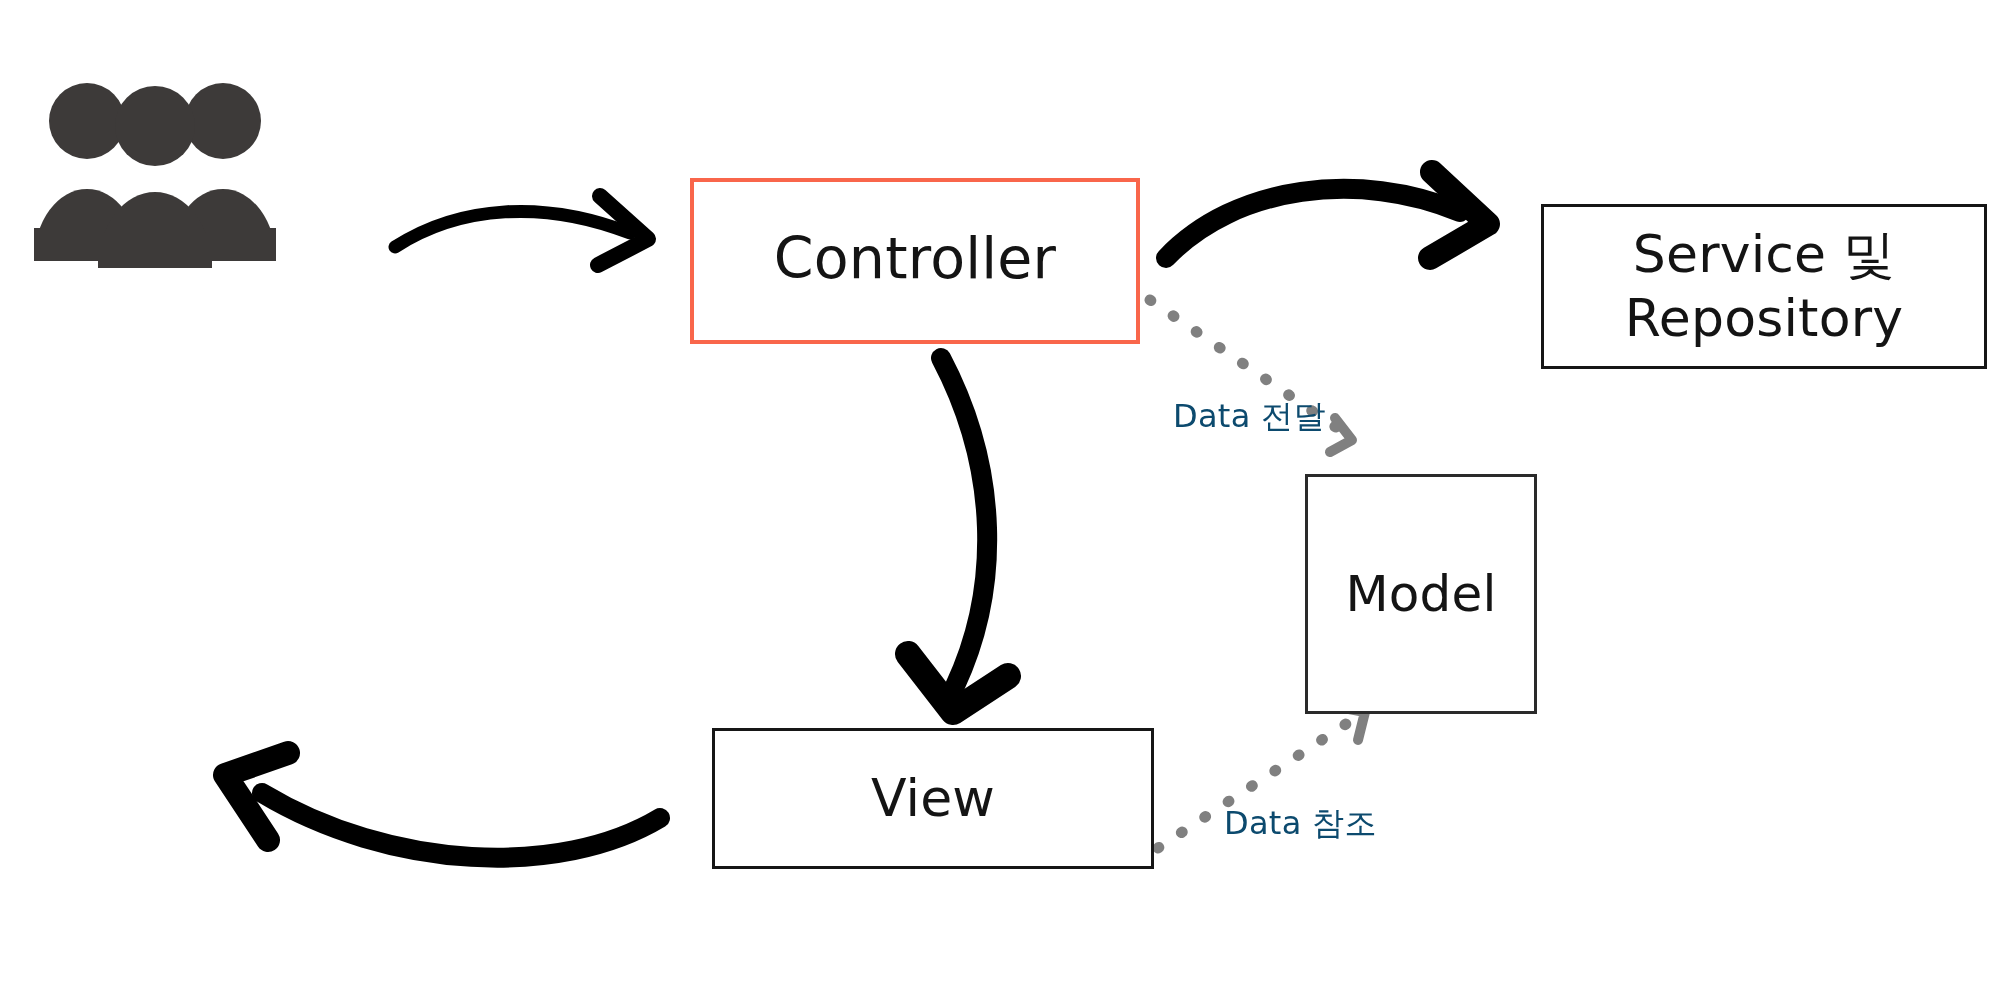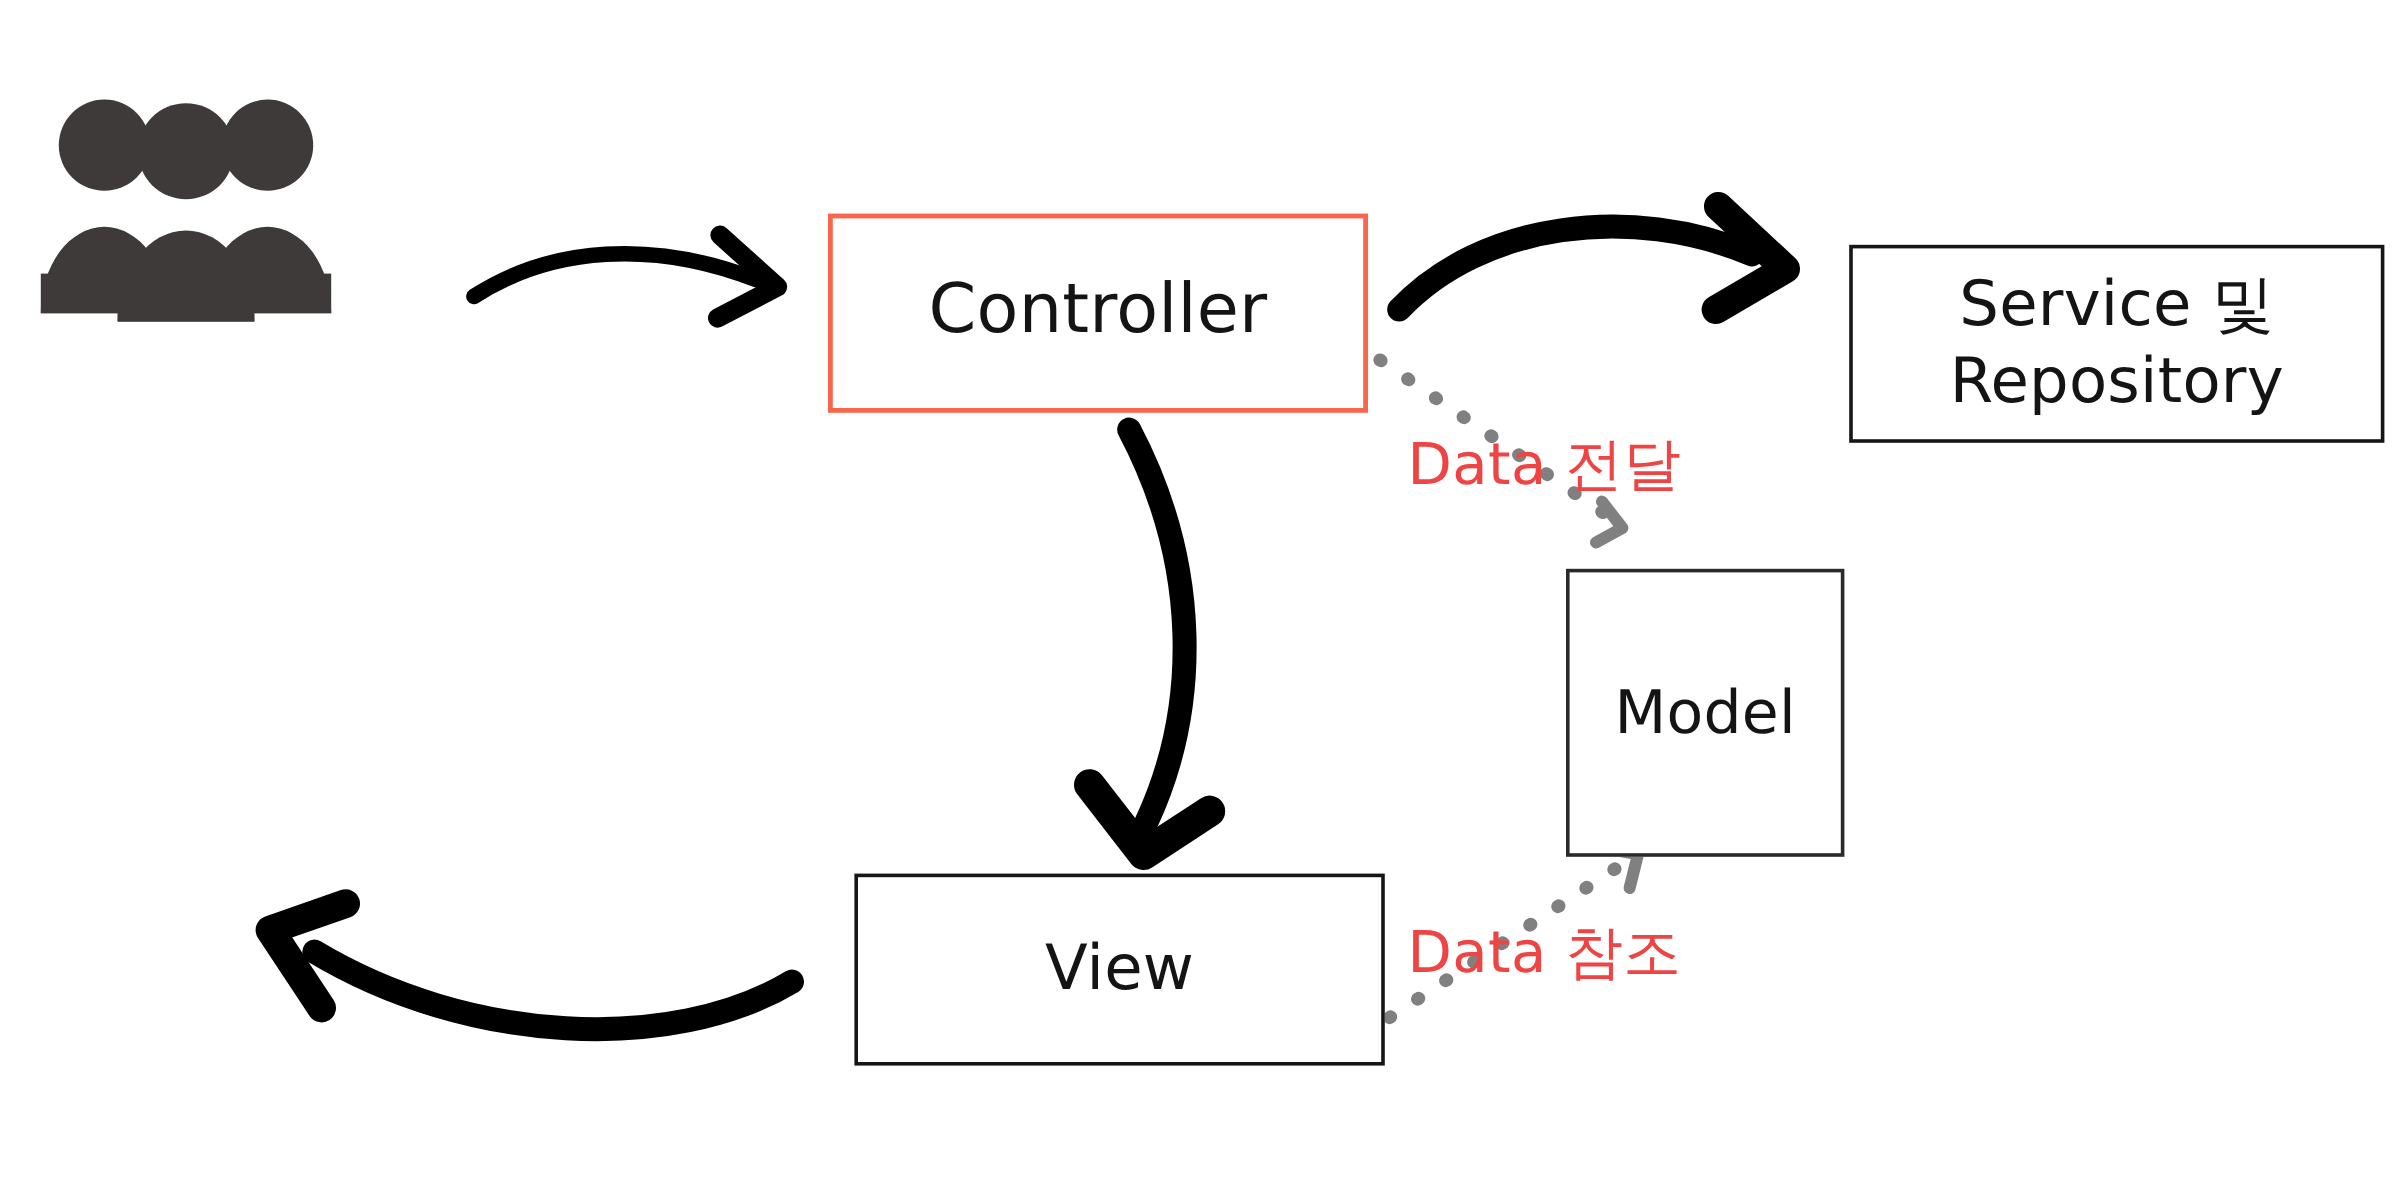--- a/index.html
+++ b/index.html
@@ -85,45 +85,46 @@
     height: 240px;
     border: 3px solid #2a2a2a;
     font-size: 50px;
   }
 
   
   #node-view {
     left: 712px;
     top: 728px;
     width: 442px;
-    height: 160px;
+    height: 141px;
     border: 3px solid #161616;
     font-size: 52px;
   }
 
   
   #users-icon {
     position: absolute;
     left: 30px;
     top: 78px;
     width: 330px;
     height: 250px;
   }
 
   
   .edge-label {
     position: absolute;
-    color: #ef4444;
-    font-size: 48px;
+    color: #0c4a6e;
+    font-size: 32px;
     white-space: nowrap;
     letter-spacing: .3px;
     background: transparent;
+    margin-top: 40px;
   }
   #label-data-jeondal { left: 1173px; top: 355px; }
-  #label-data-chamjo  { left: 1173px; top: 762px; }
+  #label-data-chamjo  { left: 1224px; top: 762px; }
 </style>
 </head>
 <body>
 
 <div id="stage">
 
   <svg id="users-icon" viewBox="0 0 330 250" aria-hidden="true">
     <g fill="#3d3a39">
 
       <circle cx="57" cy="43" r="38"></circle>

